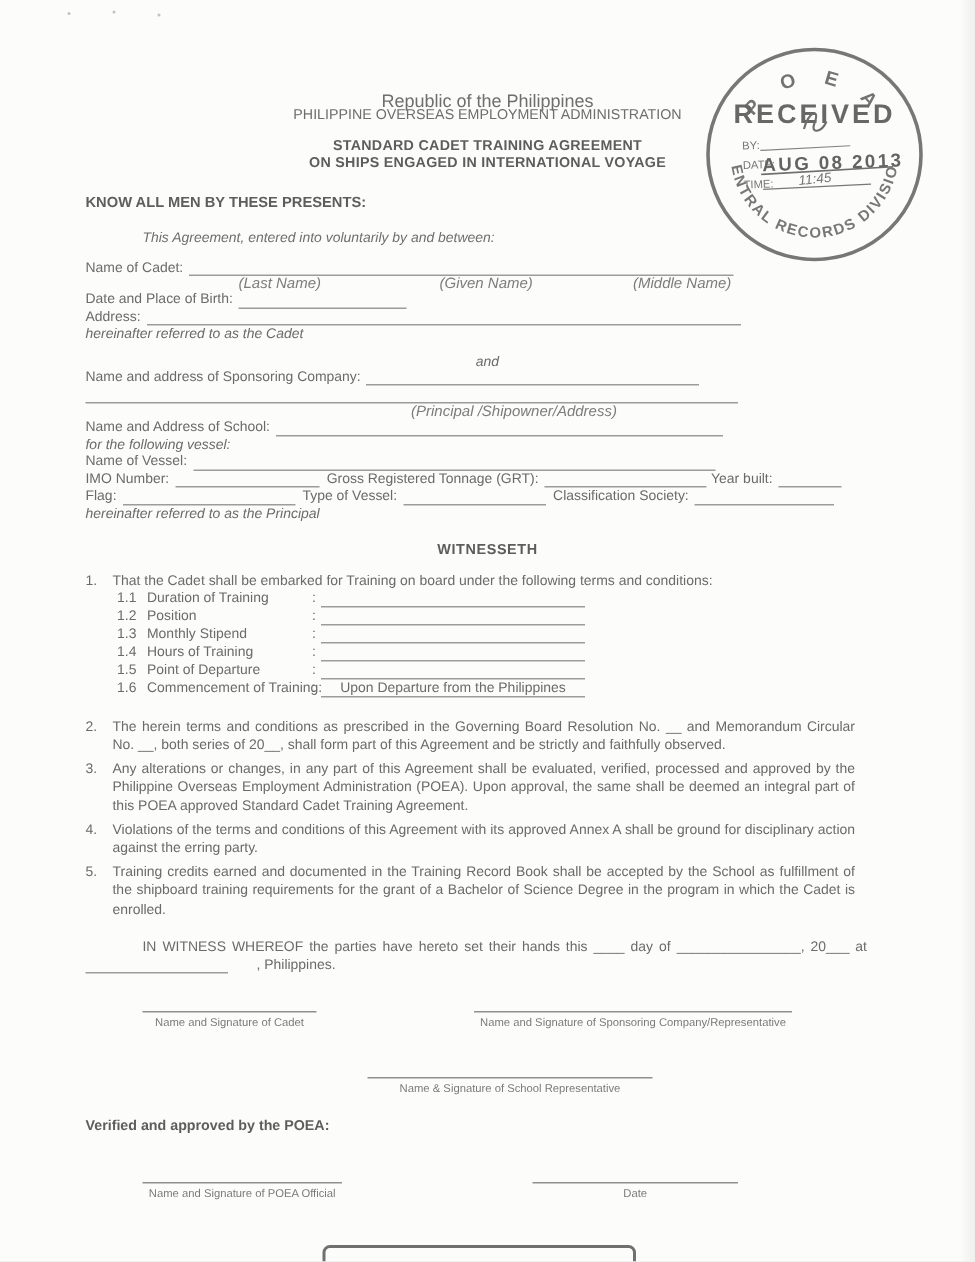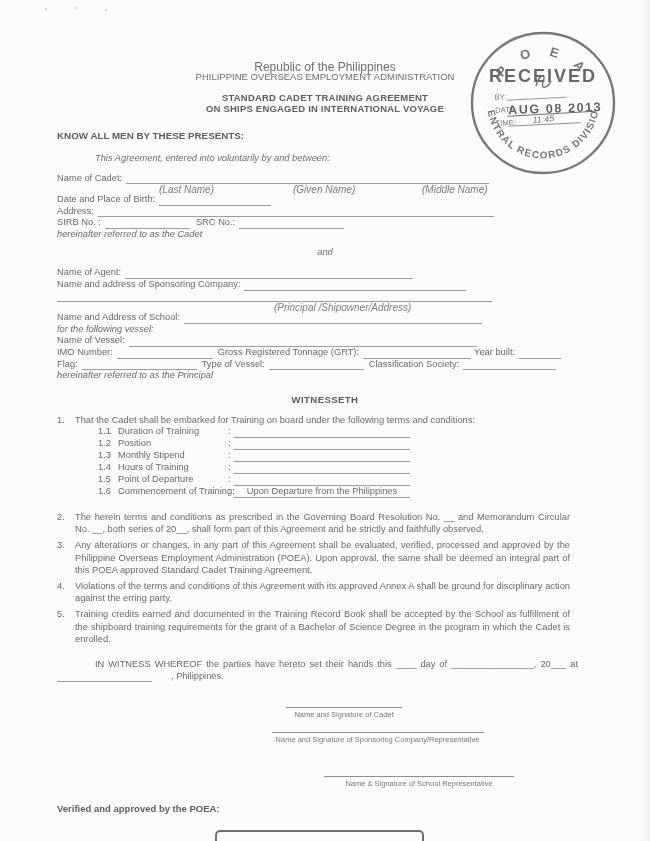--- a/index.html
+++ b/index.html
@@ -29,32 +29,32 @@
   .ital{font-style:italic;}
   .and-sep{margin-top:7px;text-align:center;font-style:italic;font-size:9.3px;}
   .gap10{margin-top:10px;}
   
   .witnesseth{margin-top:12px;text-align:center;font-weight:bold;font-size:9.6px;color:#5d5d5d;letter-spacing:.4px;}
   .clause{position:relative;margin-left:18px;width:495px;font-size:9.3px;line-height:12.2px;text-align:justify;}
   .clause .num{position:absolute;left:-18px;top:0;}
   .c1{margin-top:9px;}
   .cN{margin-top:4px;}
   .c2{margin-top:13px;}
-  .subrow{display:flex;align-items:flex-end;margin-left:41px;font-size:9.3px;line-height:11.7px;white-space:nowrap;}
+  .subrow{display:flex;align-items:flex-end;margin-left:21px;font-size:9.3px;line-height:11.7px;white-space:nowrap;}
   .subrow .snum{width:20px;}
   .subrow .slbl{width:110px;}
   .subrow .scolon{width:6px;}
   .subrow .sfill{display:inline-block;width:176px;border-bottom:1px solid #9c9c9c;height:11px;align-self:flex-end;text-align:center;}
   
   .witness{margin-top:13px;font-size:9.3px;line-height:12.2px;}
   .wl1{width:521px;text-indent:38px;text-align:justify;text-align-last:justify;}
   .wl2{display:flex;align-items:flex-end;gap:19px;}
   .wblank{display:inline-block;width:95px;border-bottom:1px solid #9c9c9c;height:10.5px;align-self:flex-end;}
   
-  .sigrow{display:flex;align-items:center;flex-direction:column;}
+  .sigrow{display:flex;align-items:flex-end;}
   .sigblock{text-align:center;font-size:7.5px;color:#7a7a7a;line-height:9px;}
   .sigline{border-bottom:1px solid #8f8f8f;height:13px;margin-bottom:2px;}
   .sr1{margin-top:12px;}
   .sr2{margin-top:19px;}
   .sr3{margin-top:19px;}
   .verified{margin-top:15px;font-weight:bold;font-size:9.5px;color:#5d5d5d;}
   
   .stamp{position:absolute;left:462px;top:24px;width:162px;height:158px;opacity:.82;}
   
   .bottom-box{position:absolute;left:215px;top:830px;width:205px;height:26px;
@@ -121,36 +121,26 @@
       <span style="left:365px;">(Middle Name)</span>
     </div>
     <div class="frow">
       <span class="lbl">Date and Place of Birth:</span>
       <span class="fill" style="width:112px;"></span>
     </div>
     <div class="frow">
       <span class="lbl">Address:</span>
       <span class="fill" style="width:396px;"></span>
     </div>
-    <div class="frow">
-      <span class="lbl">SIRB No. :</span>
-      <span class="fill" style="width:85px;margin-right:6px;"></span>
-      <span class="lbl">SRC No.:</span>
-      <span class="fill" style="width:105px;"></span>
-    </div>
     <div class="frow ital">
       <span>hereinafter referred to as the Cadet</span>
     </div>
 
     <div class="and-sep">and</div>
 
-    <div class="frow gap10">
-      <span class="lbl">Name of Agent:</span>
-      <span class="fill" style="width:288px;"></span>
-    </div>
     <div class="frow">
       <span class="lbl">Name and address of Sponsoring Company:</span>
       <span class="fill" style="width:222px;"></span>
     </div>
     <div class="frow">
       <span class="fill" style="width:435px;"></span>
     </div>
     <div class="caps">
       <span style="left:217px;">(Principal /Shipowner/Address)</span>
     </div>

